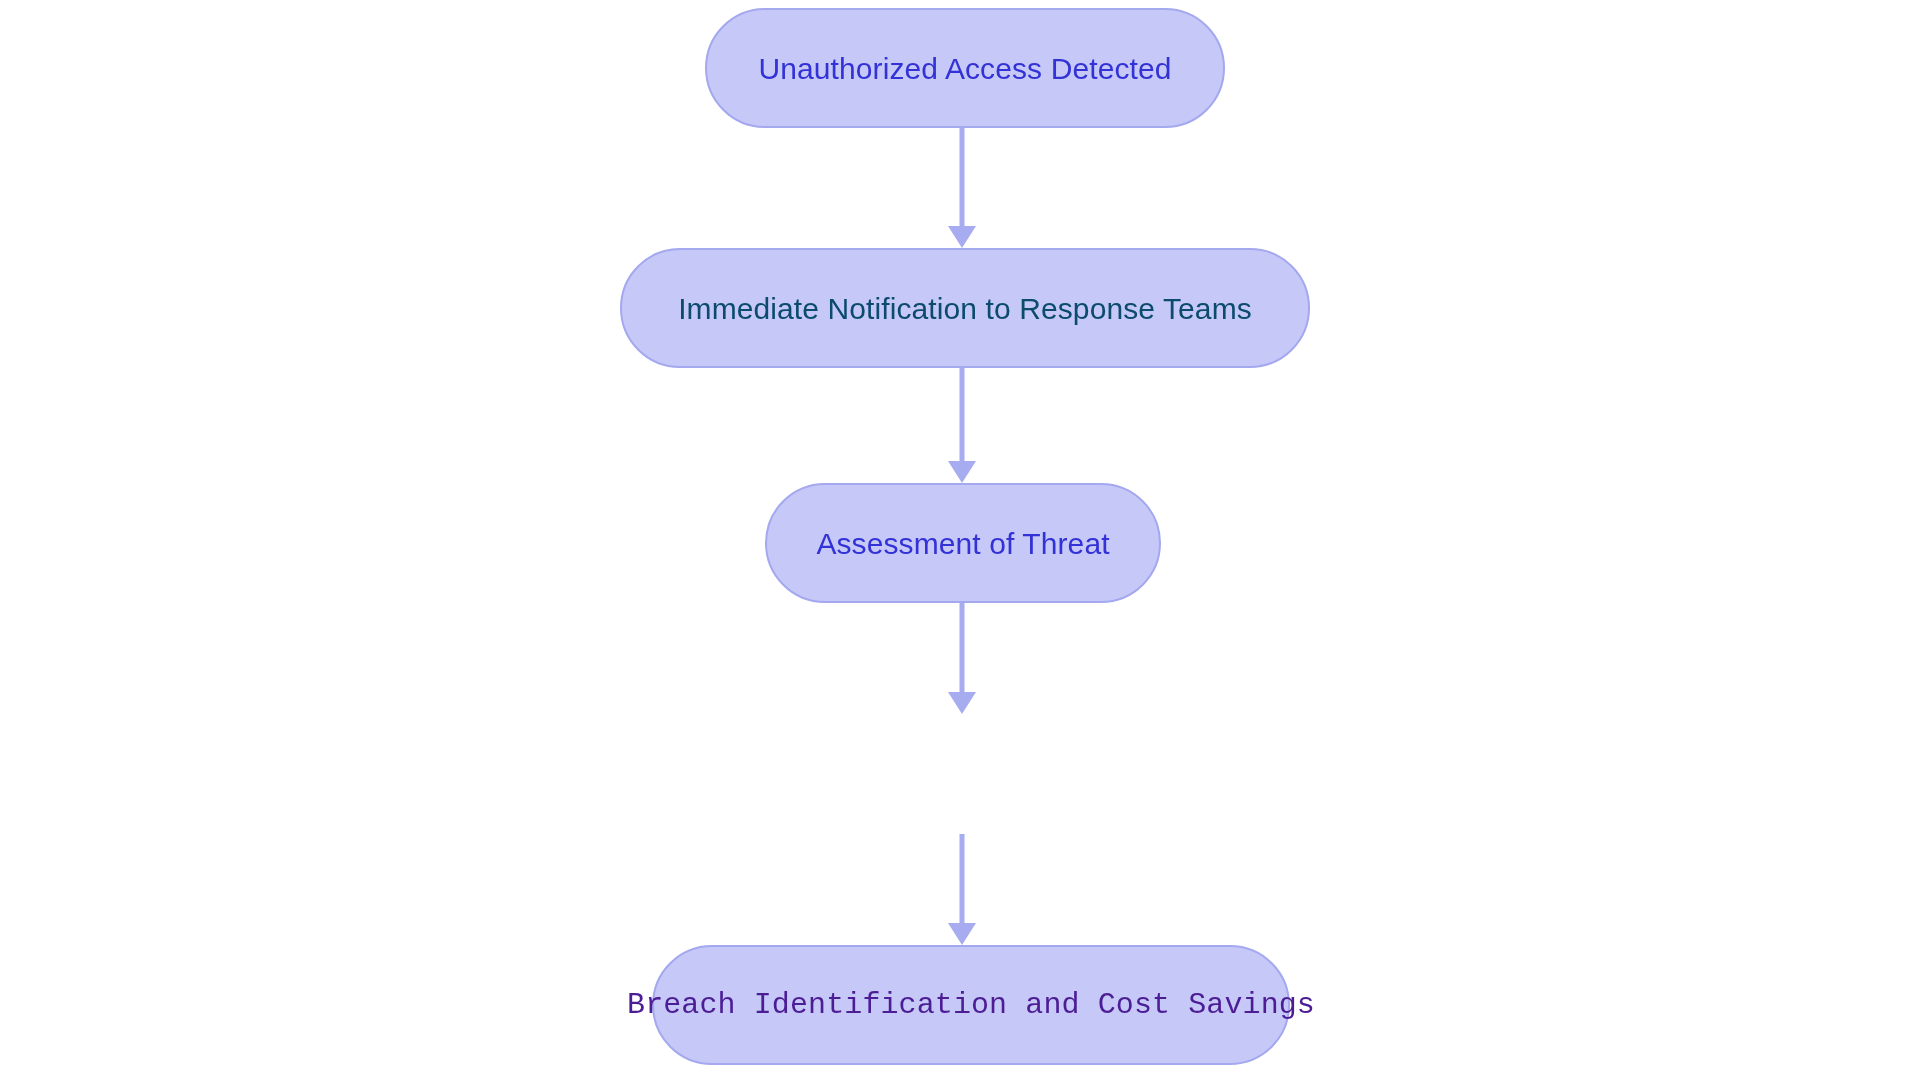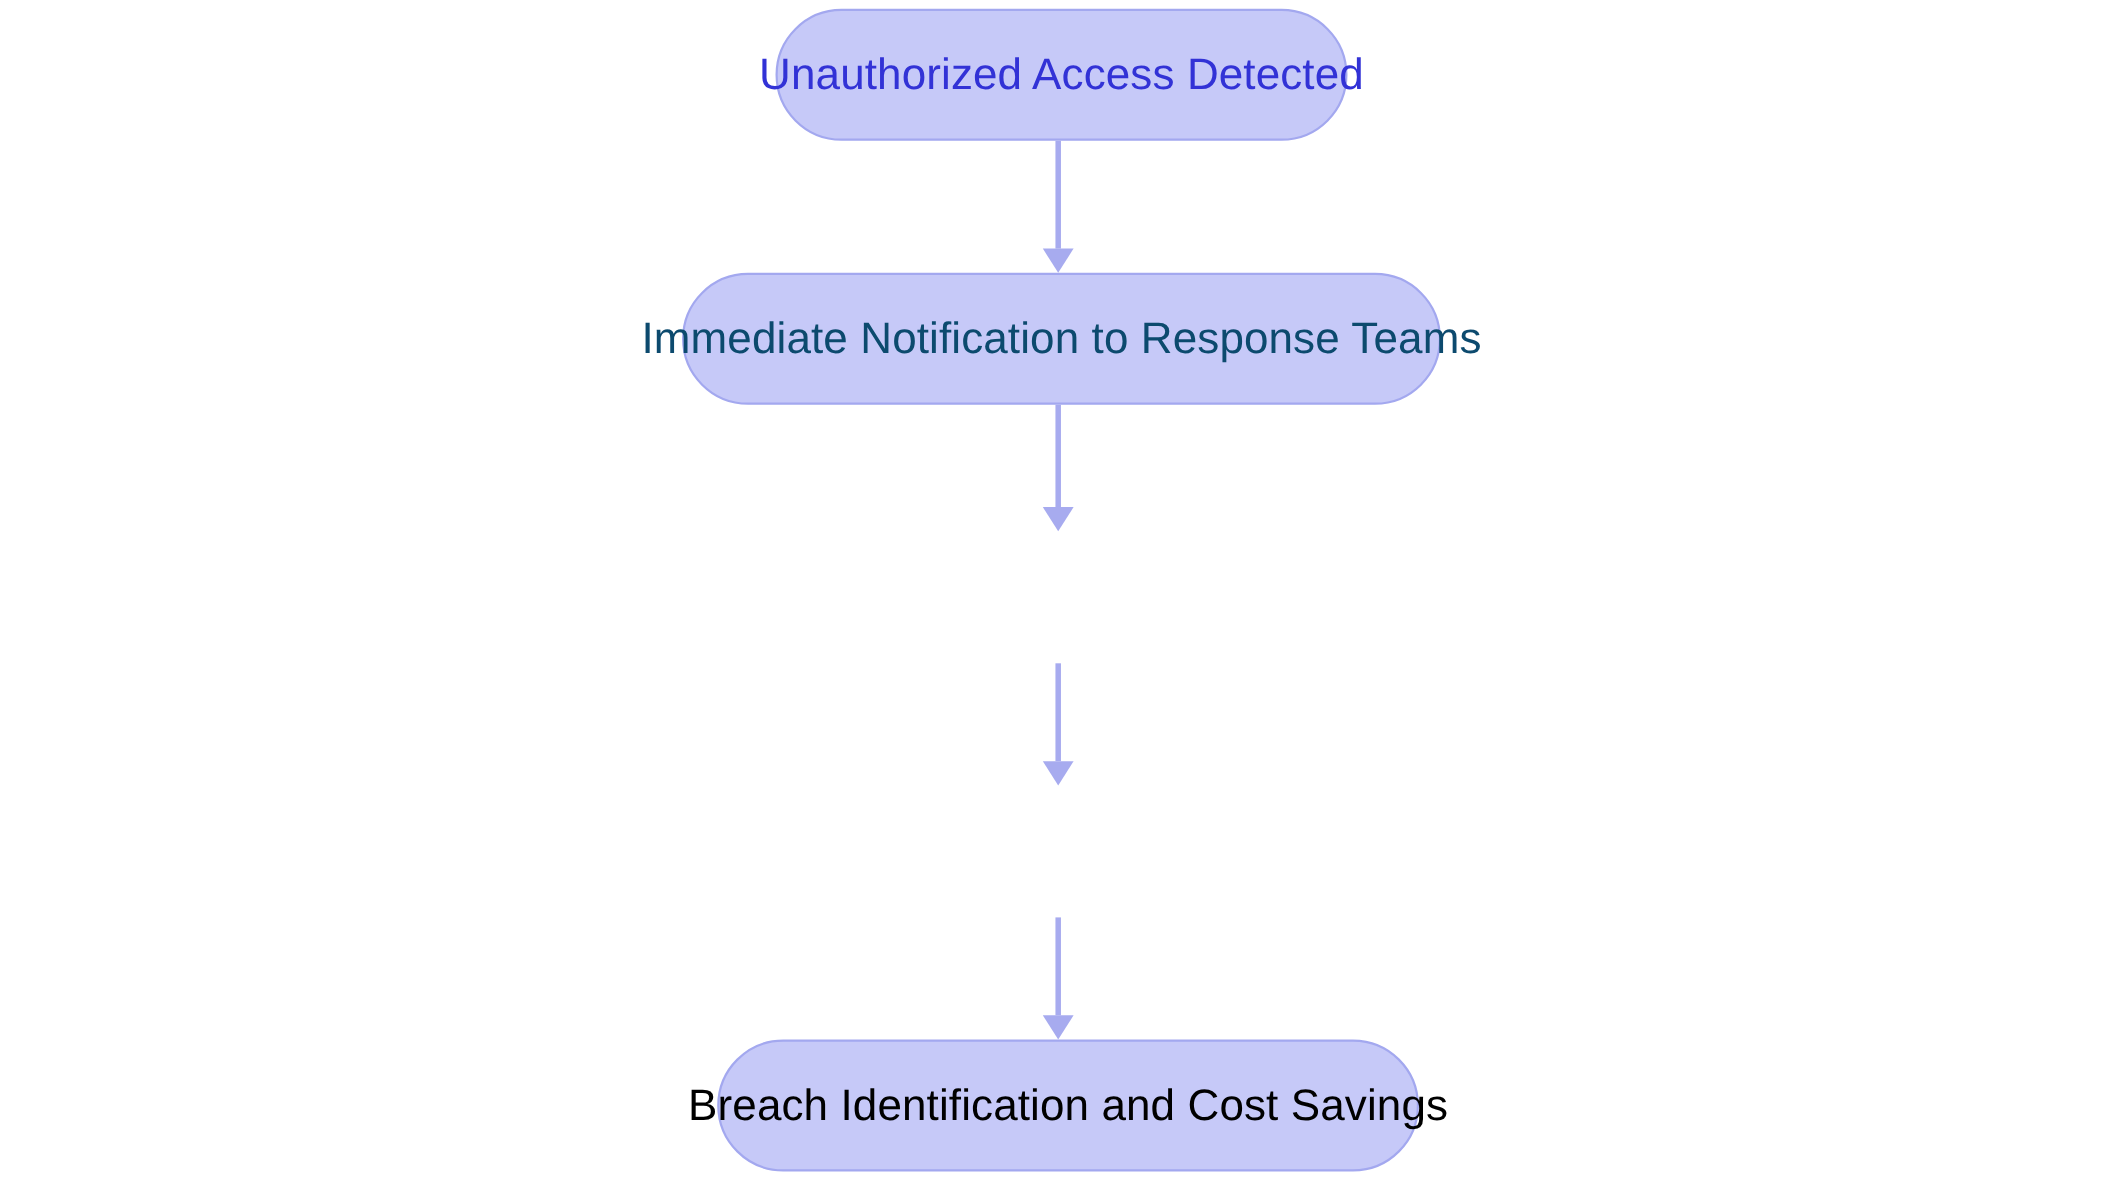--- a/index.html
+++ b/index.html
@@ -36,21 +36,21 @@
     font-weight: 400;
     letter-spacing: 0.1px;
     line-height: 1.1;
     white-space: nowrap;
     user-select: none;
   }
 
   .node-label {
     color: #3232d6;
     font-family: "Liberation Sans", sans-serif;
-    font-size: 40px;
+    font-size: 30px;
     pointer-events: none;
   }
 
   .flow-edge {
     position: absolute;
     pointer-events: none;
   }
   .edge-line {
     position: absolute;
     left: 50%;
@@ -94,19 +94,22 @@
   </div>
 
   <div class="flow-node" style="left: 705px; top: 8px; width: 520px; height: 120px; border-radius: 60px; background: rgb(198, 201, 248); border-color: rgb(163, 168, 239); color: rgb(50, 50, 214);">
     <span class="node-label" style="color: rgb(50, 50, 214);">Unauthorized Access Detected</span>
   </div>
 
   <div class="flow-node" style="left: 620px; top: 248px; width: 690px; height: 120px; border-radius: 60px; background: rgb(198, 201, 248); border-color: rgb(163, 168, 239); color: rgb(50, 50, 214);">
     <span class="node-label" style="color: #0c4a6e;">Immediate Notification to Response Teams</span>
   </div>
 
+  <div class="flow-node" style="left: 765px; top: 483px; width: 396px; height: 120px; border-radius: 60px; background: rgb(198, 201, 248); border-color: rgb(163, 168, 239); color: rgb(50, 50, 214);">
+    <span class="node-label" style="color: rgb(50, 50, 214);">Assessment of Threat</span>
+  </div>
 
 
   <div class="flow-node" style="left: 652px; top: 945px; width: 638px; height: 120px; border-radius: 60px; background: rgb(198, 201, 248); border-color: rgb(163, 168, 239); color: rgb(50, 50, 214);">
-    <span class="node-label" style="color: #000000;">Breach Identification and Cost Savings</span>
+    <span class="node-label" style="color: #4c1d95; font-family: Liberation Mono, monospace;">Breach Identification and Cost Savings</span>
   </div>
 
 </div>
 
 </body></html>

